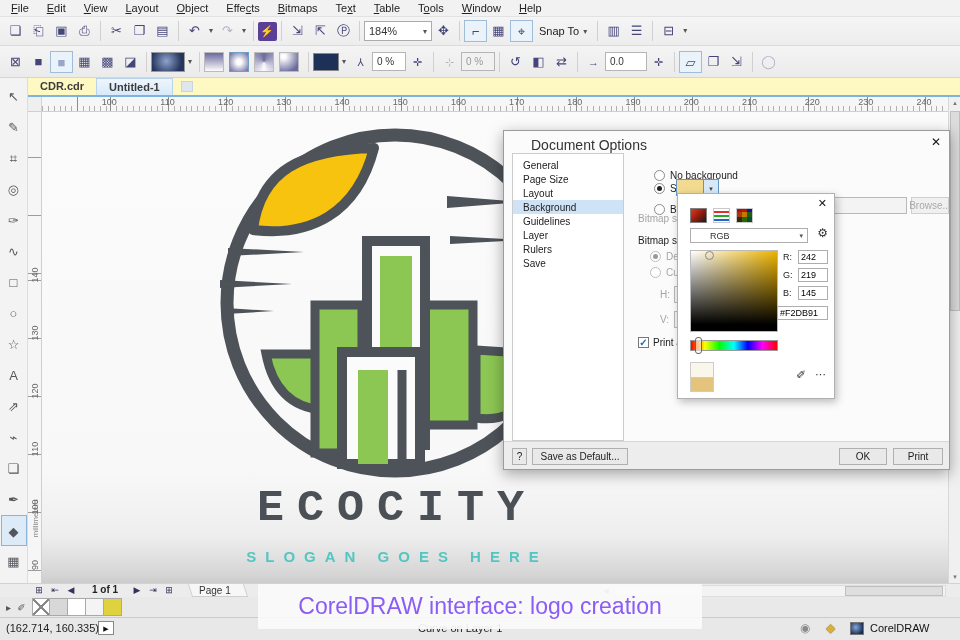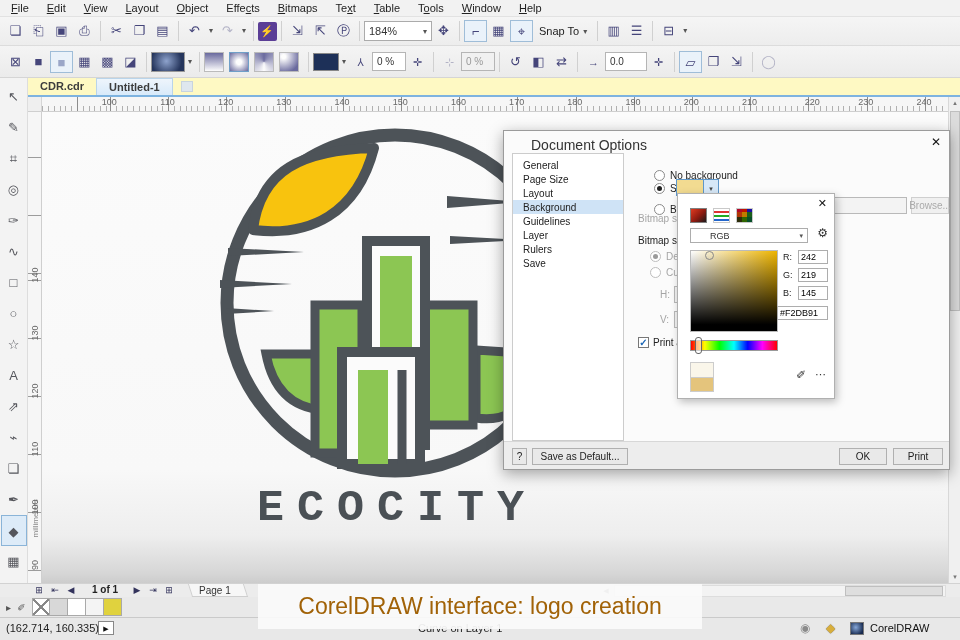--- a/index.html
+++ b/index.html
@@ -139,21 +139,21 @@
 
   #statusbar { left:0; top:617px; width:960px; height:23px; background:#e8e8e8; border-top:1px solid #cacaca; font-size:11px; }
   .st { position:absolute; top:4px; color:#222; }
   .play-btn { position:absolute; left:98px; top:3px; width:16px; height:14px; background:#fff; border:1px solid #888; font-size:7px; line-height:13px; text-align:center; color:#111; }
   .st-circle { position:absolute; left:800px; top:3px; font-size:12px; color:#8a8a8a; }
   .st-bucket { position:absolute; left:826px; top:3px; font-size:12px; color:#d8ae3c; text-shadow:0 0 1px #555; }
   .st-swatch { position:absolute; left:850px; top:4px; width:14px; height:13px; border:1px solid #777; background:radial-gradient(circle at 40% 40%, #86a7d8 0%, #16294e 80%); }
   .st-fill { position:absolute; left:870px; top:4px; font-size:11px; color:#111; }
 
   #caption { left:258px; top:584px; width:444px; height:45px; background:rgba(250,250,250,.93); z-index:40; display:flex; align-items:center; justify-content:center; }
-  #caption div { font-size:23px; color:#a16207; }
+  #caption div { font-size:23px; color:#8b5cf6; }
 
   
   .oln { fill:none; stroke:var(--outline); }
 </style>
 </head>
 <body>
 
 <div id="menubar" class="abs">
     <span class="menu-item"><u>F</u><span>i</span><span>l</span><span>e</span></span>
     <span class="menu-item"><u>E</u><span>d</span><span>i</span><span>t</span></span>
@@ -333,20 +333,21 @@
 
     <rect x="187" y="123" width="58" height="204" fill="#fbfbfb" style="stroke:var(--outline)" stroke-width="10"></rect>
     <rect x="200" y="138" width="32" height="189" style="fill:var(--green)"></rect>
 
     <rect x="162" y="234" width="78" height="112" fill="#fbfbfb" style="stroke:var(--outline)" stroke-width="10"></rect>
     <rect x="178" y="252" width="30" height="94" style="fill:var(--green)"></rect>
     <line x1="222" y1="252" x2="222" y2="346" style="stroke:var(--outline)" stroke-width="9"></line>
   </svg>
 
   <div class="abs brand">ECOCITY</div>
+  <div class="abs slogan">SLOGAN GOES HERE</div>
 </div>
 
 <div id="vscroll" class="abs">
   <span class="va" style="top:0">▴</span>
   <div class="vthumb"></div>
   <span class="va" style="bottom:0">▾</span>
 </div>
 
 <div id="dialog" class="abs">
   <span class="dlg-title">Document Options</span>

